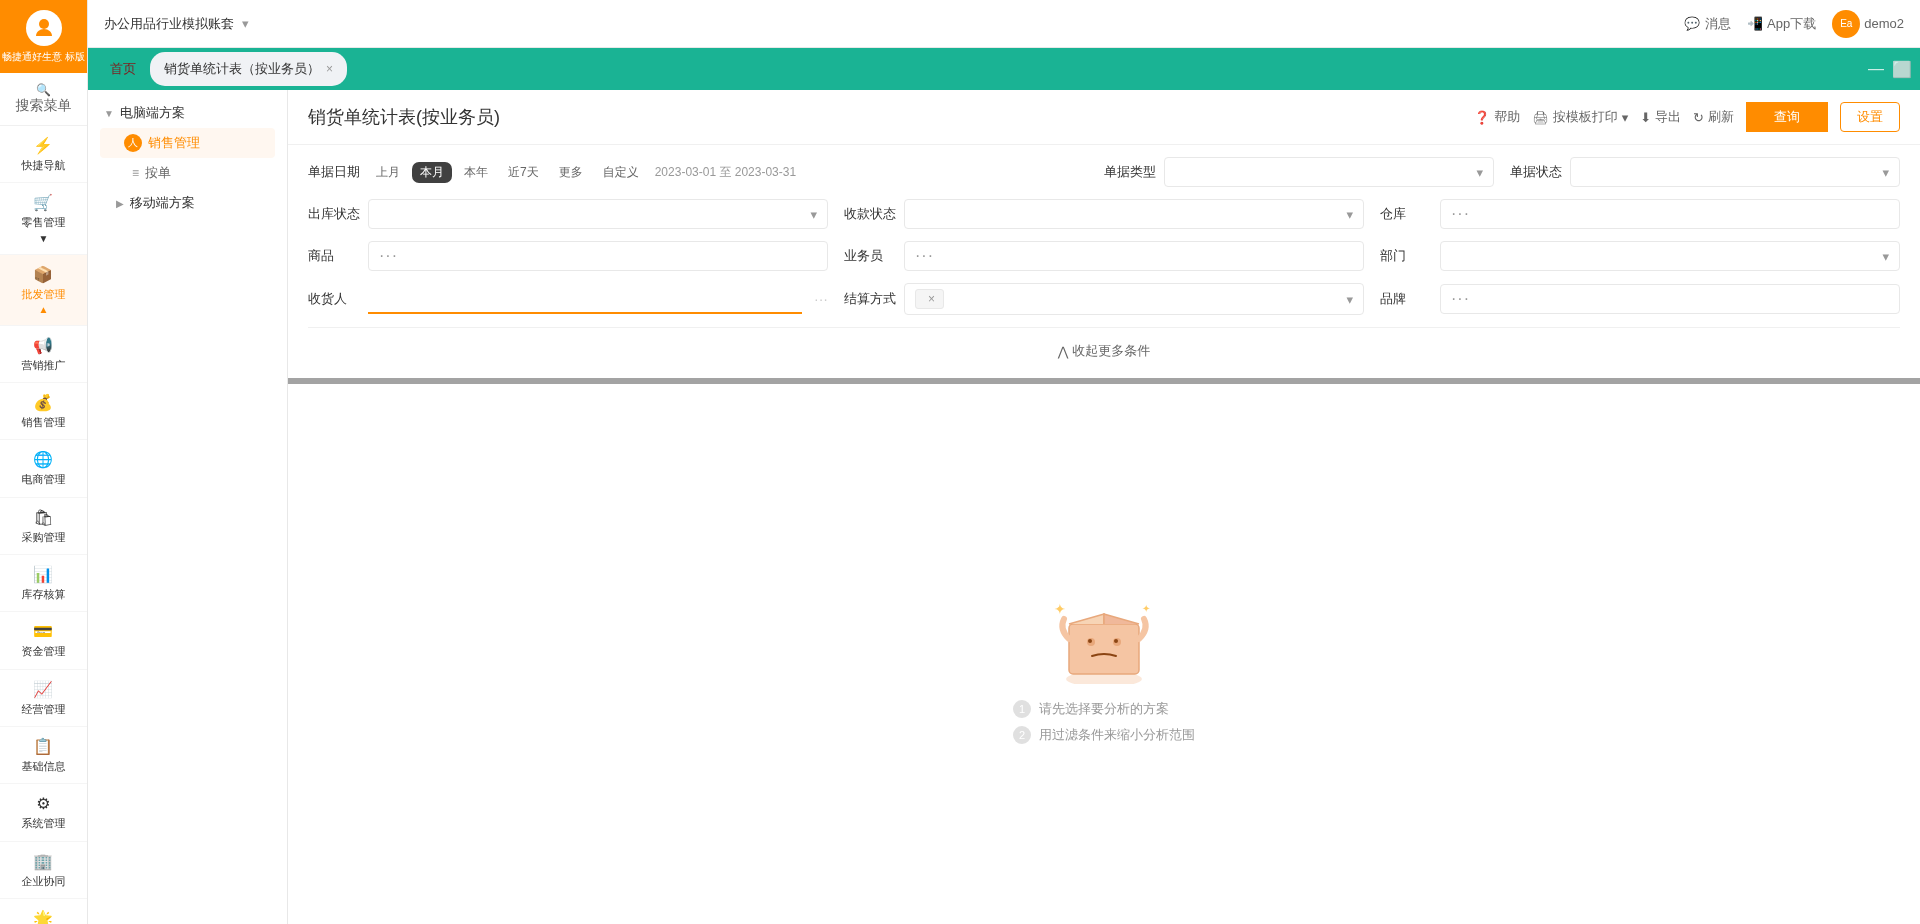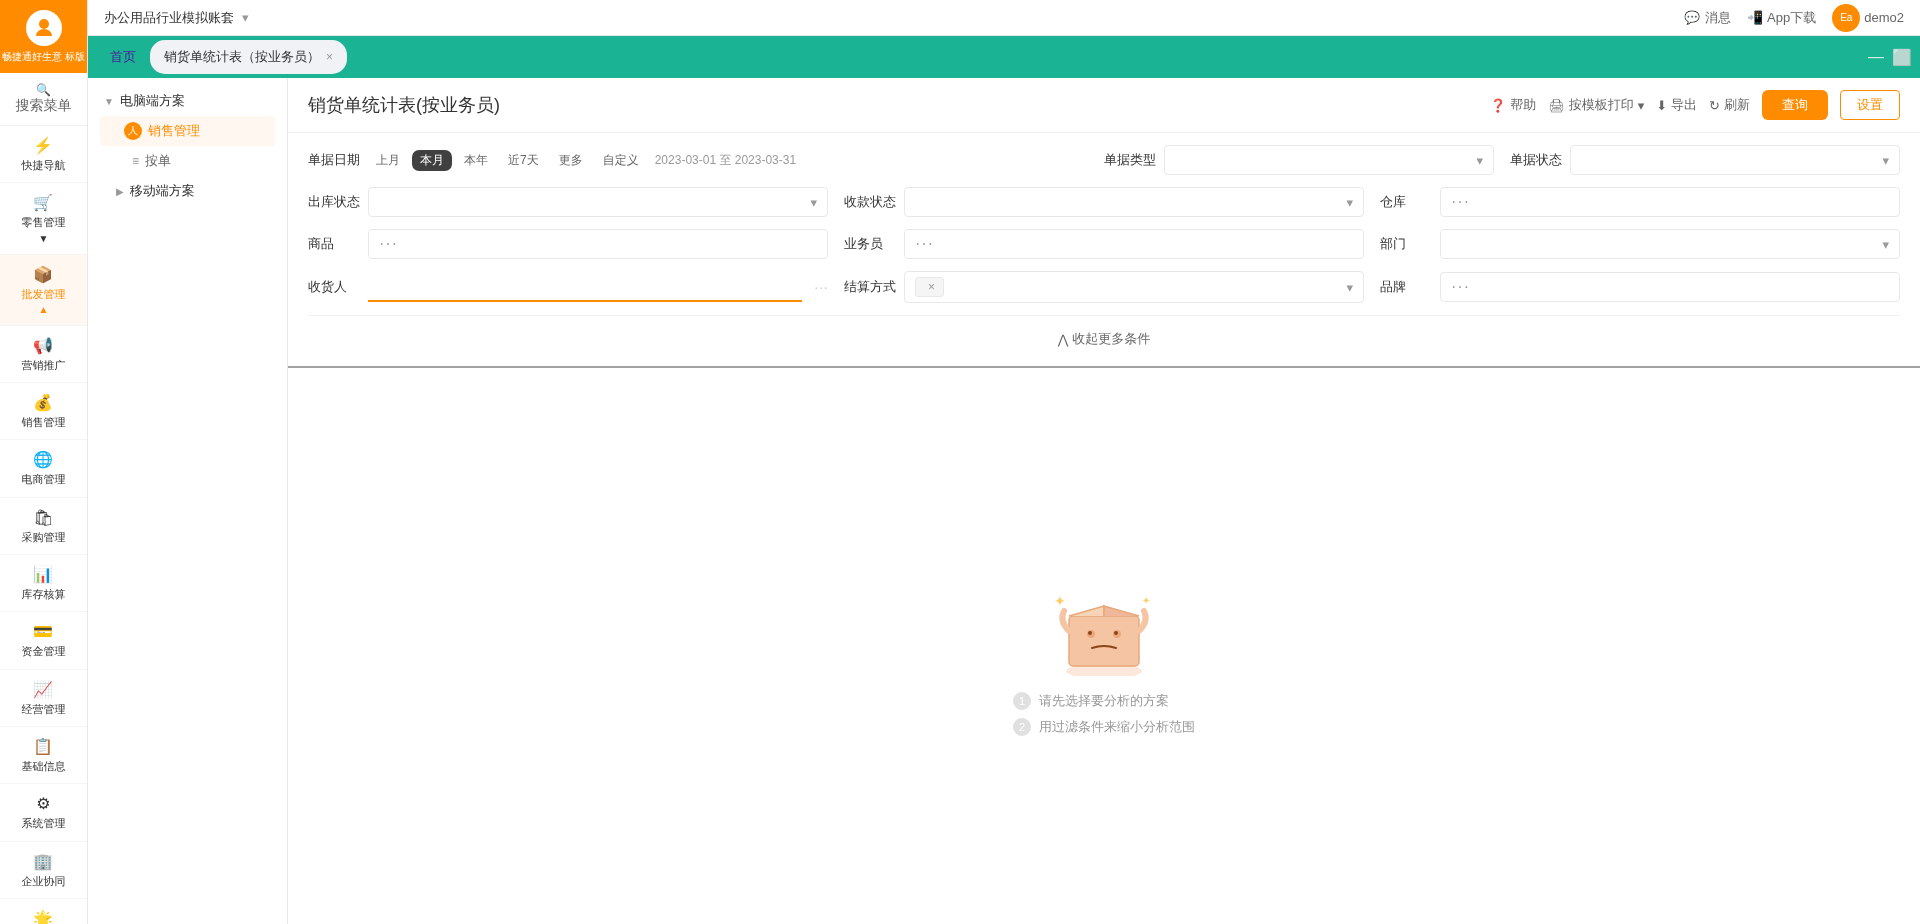--- a/index.html
+++ b/index.html
@@ -71,21 +71,21 @@
     .main-area {
       flex: 1;
       display: flex;
       flex-direction: column;
       overflow: hidden;
     }
 
     
     .top-bar {
       background: #fff;
-      height: 36px;
+      height: 48px;
       display: flex;
       align-items: center;
       padding: 0 16px;
       border-bottom: 1px solid #e8e8e8;
       justify-content: space-between;
     }
     .top-bar-left {
       display: flex;
       align-items: center;
       gap: 8px;
@@ -147,21 +147,21 @@
       background: #f0f2f5;
       color: #333;
       border-radius: 15px;
     }
     .tab-item .tab-close {
       color: #999;
       font-size: 12px;
       cursor: pointer;
     }
     .tab-item.home-tab {
-      color: #4c1d95;
+      color: #7f1d1d;
     }
     .tab-bar-actions {
       margin-left: auto;
       display: flex;
       align-items: center;
       gap: 8px;
     }
     .tab-bar-action {
       color: rgba(255,255,255,0.8);
       cursor: pointer;
@@ -302,39 +302,39 @@
       align-items: center;
       gap: 4px;
       color: #666;
       font-size: 13px;
       cursor: pointer;
     }
     .btn-primary {
       background: #ff8c00;
       color: #fff;
       border: none;
-      padding: 6px 20px;
-      border-radius: 6px;
+      padding: 6px 28px;
+      border-radius: 0;
       cursor: pointer;
       font-size: 13px;
     }
     .btn-secondary {
       background: #fff;
       color: #ff8c00;
       border: 1px solid #ff8c00;
       padding: 5px 16px;
       border-radius: 4px;
       cursor: pointer;
       font-size: 13px;
     }
 
     
     .filter-area {
       padding: 12px 20px;
-      border-bottom: 2px solid #a3a3a3;
+      border-bottom: 6px solid #a3a3a3;
     }
     .filter-row {
       display: flex;
       align-items: center;
       gap: 16px;
       margin-bottom: 12px;
     }
     .filter-row:last-child { margin-bottom: 0; }
     .filter-item {
       display: flex;

